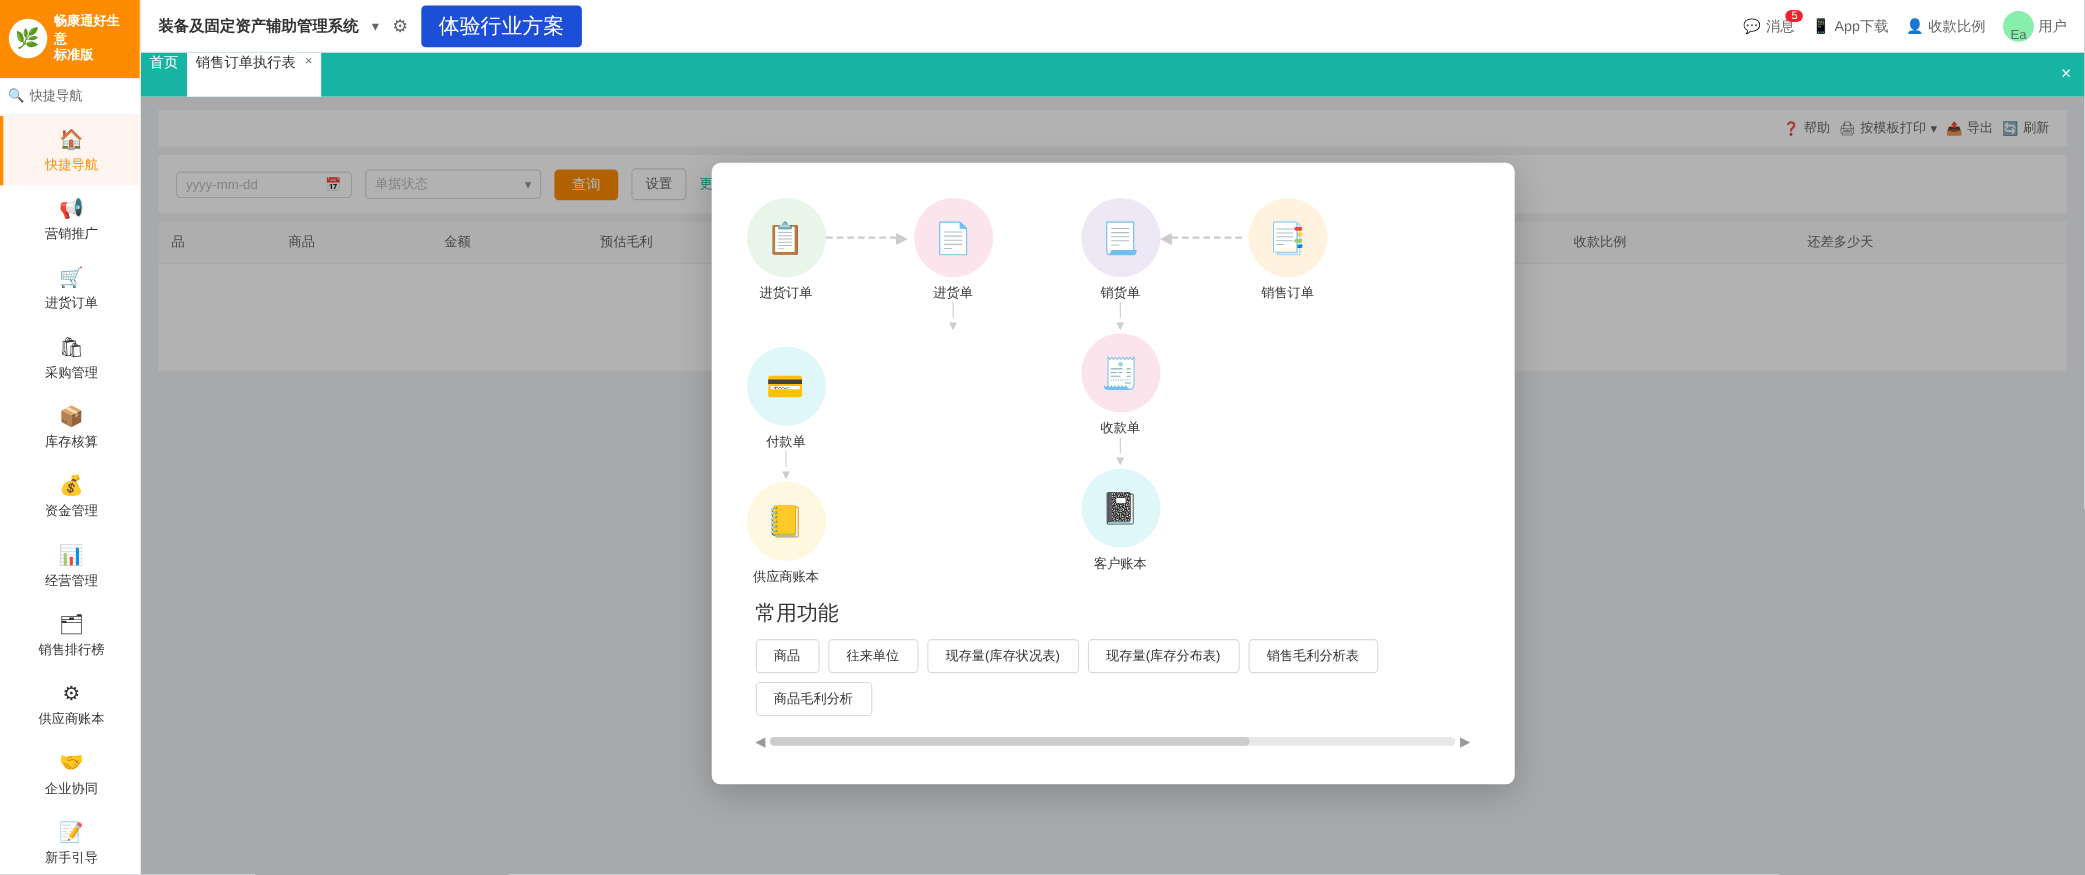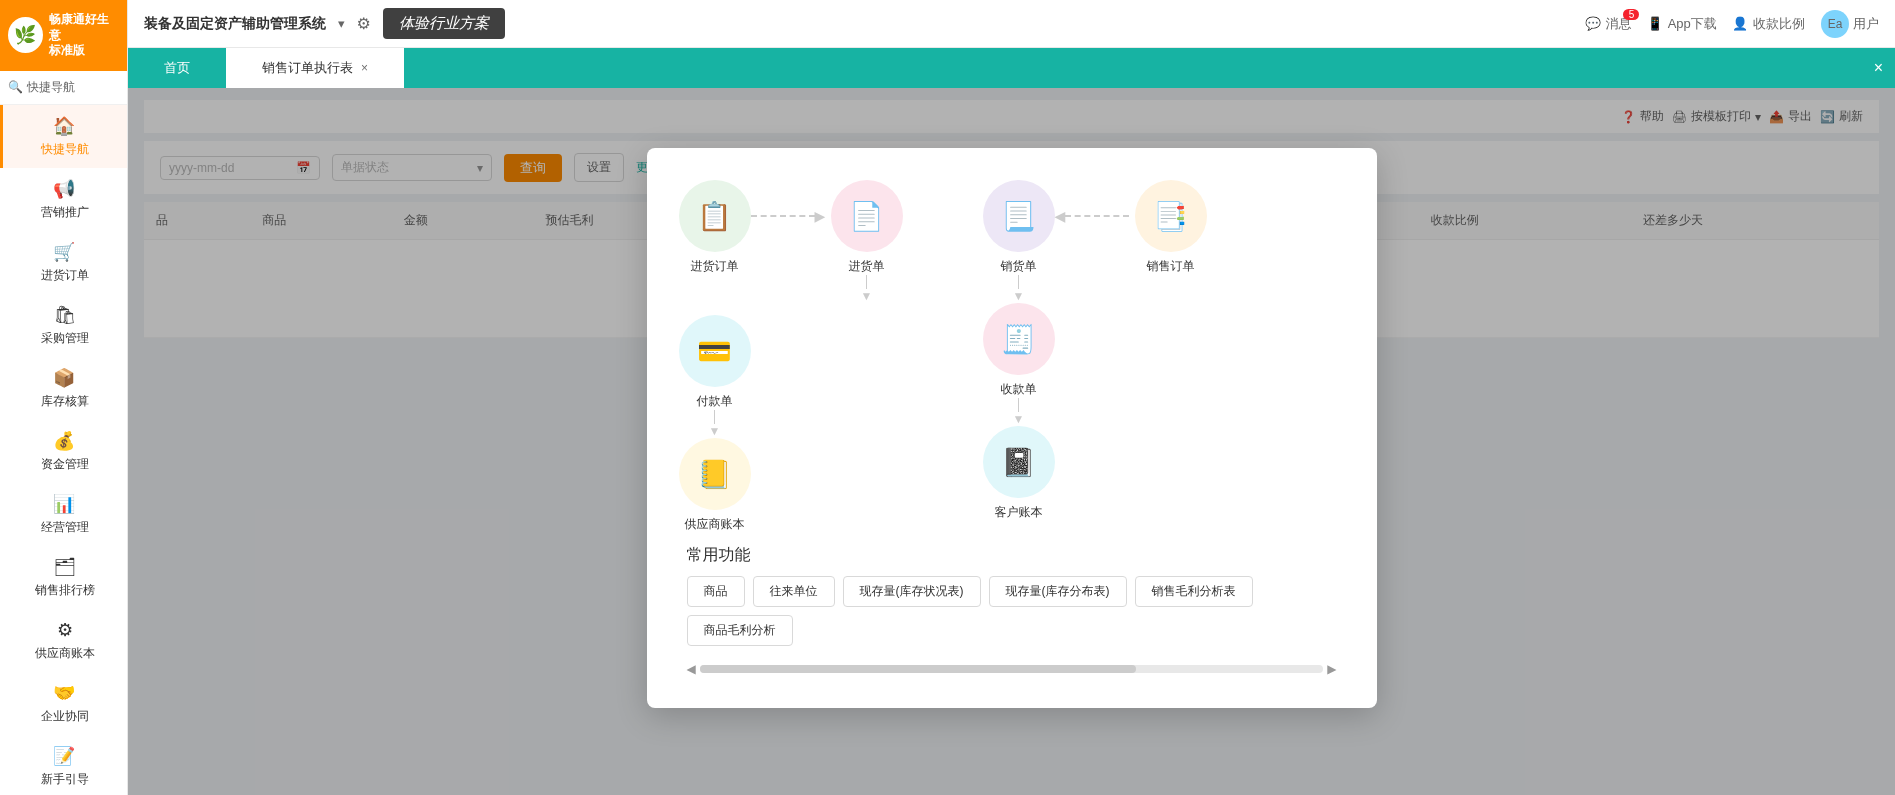--- a/index.html
+++ b/index.html
@@ -20,30 +20,30 @@
     .sidebar-item-icon { font-size: 18px; }
 
     
     .main-area { flex: 1; display: flex; flex-direction: column; overflow: hidden; }
 
     
     .topbar { background: #fff; height: 48px; display: flex; align-items: center; padding: 0 16px; border-bottom: 1px solid #e8e8e8; gap: 12px; }
     .topbar-system { font-size: 14px; font-weight: bold; color: #333; }
     .topbar-dropdown { color: #666; cursor: pointer; }
     .topbar-gear { color: #666; cursor: pointer; font-size: 16px; }
-    .topbar-btn { background: #404040; color: #fff; border: none; padding: 6px 16px; border-radius: 4px; cursor: pointer; font-size: 15px; font-style: italic; }
+    .topbar-btn { background: #1d4ed8; color: #fff; border: none; padding: 6px 16px; border-radius: 4px; cursor: pointer; font-size: 19px; }
     .topbar-actions { display: flex; align-items: center; gap: 16px; color: #666; font-size: 13px; }
     .topbar-badge { position: relative; display: inline-block; }
     .badge-count { position: absolute; top: -6px; right: -8px; background: #f5222d; color: #fff; border-radius: 8px; font-size: 10px; padding: 0 4px; min-width: 16px; text-align: center; }
     .topbar-action-item { display: flex; align-items: center; gap: 4px; cursor: pointer; }
-    .user-avatar { width: 28px; height: 28px; background: #7dd3fc; border-radius: 50%; display: flex; align-items: center; justify-content: center; font-size: 12px; color: #666; }
+    .user-avatar { width: 28px; height: 28px; background: #86efac; border-radius: 50%; display: flex; align-items: flex-end; justify-content: center; font-size: 12px; color: #666; }
 
     
     .tabbar { background: #17b3a3; height: 40px; display: flex; align-items: center; padding: 0 0; }
-    .tab-item { padding: 0 36px; height: 100%; display: flex; align-items: center; cursor: pointer; color: #fff; font-size: 13px; position: relative; }
+    .tab-item { padding: 0 8px; height: 100%; display: flex; align-items: flex-start; cursor: pointer; color: #fff; font-size: 13px; position: relative; }
     .tab-item.active { background: #fff; color: #333; }
     .tab-item .tab-close { margin-left: 8px; font-size: 12px; cursor: pointer; opacity: 0.7; }
     .tabbar-close { margin-left: auto; margin-right: 12px; color: #fff; cursor: pointer; font-size: 16px; }
 
     
     .content { flex: 1; overflow: auto; position: relative; background: #f0f2f5; }
 
     
     .page-content { padding: 12px 16px; }
     .toolbar-row { display: flex; align-items: center; gap: 8px; padding: 8px 0; background: #fff; padding: 8px 16px; margin-bottom: 8px; }
@@ -62,21 +62,21 @@
     .data-table td { padding: 10px 12px; font-size: 12px; color: #333; border-bottom: 1px solid #f5f5f5; }
     .empty-row td { text-align: center; color: #999; padding: 40px; }
 
     
     .overlay-backdrop { position: absolute; top: 0; left: 0; right: 0; bottom: 0; background: rgba(0,0,0,0.3); z-index: 100; display: flex; justify-content: center; align-items: flex-start; padding-top: 60px; }
     .modal { background: #fff; border-radius: 8px; width: 730px; min-height: 500px; box-shadow: 0 8px 32px rgba(0,0,0,0.2); padding: 24px; position: relative; overflow: hidden; }
     .flow-icon-wrap { width: 72px; height: 72px; border-radius: 50%; display: flex; align-items: center; justify-content: center; font-size: 30px; }
     .flow-label { font-size: 12px; color: #333; margin-top: 6px; text-align: center; }
 
     .common-funcs { padding: 12px 16px 0 16px; }
-    .common-funcs-title { font-size: 16px; color: #333; margin-bottom: 10px; font-weight: normal; }
+    .common-funcs-title { font-size: 19px; color: #333; margin-bottom: 10px; font-weight: normal; }
     .func-buttons { display: flex; flex-wrap: wrap; gap: 8px; margin-bottom: 8px; }
     .func-btn { background: #fff; border: 1px solid #d9d9d9; padding: 6px 16px; border-radius: 4px; font-size: 12px; color: #333; cursor: pointer; white-space: nowrap; }
 
     .scrollbar-row { padding: 8px 16px; }
     .scrollbar-track { background: #e8e8e8; height: 8px; border-radius: 4px; position: relative; }
     .scrollbar-thumb { background: #ccc; height: 8px; border-radius: 4px; width: 70%; }
     .scroll-arrows { display: flex; justify-content: space-between; align-items: center; }
     .scroll-arrow { color: #999; cursor: pointer; font-size: 12px; }
 
     

